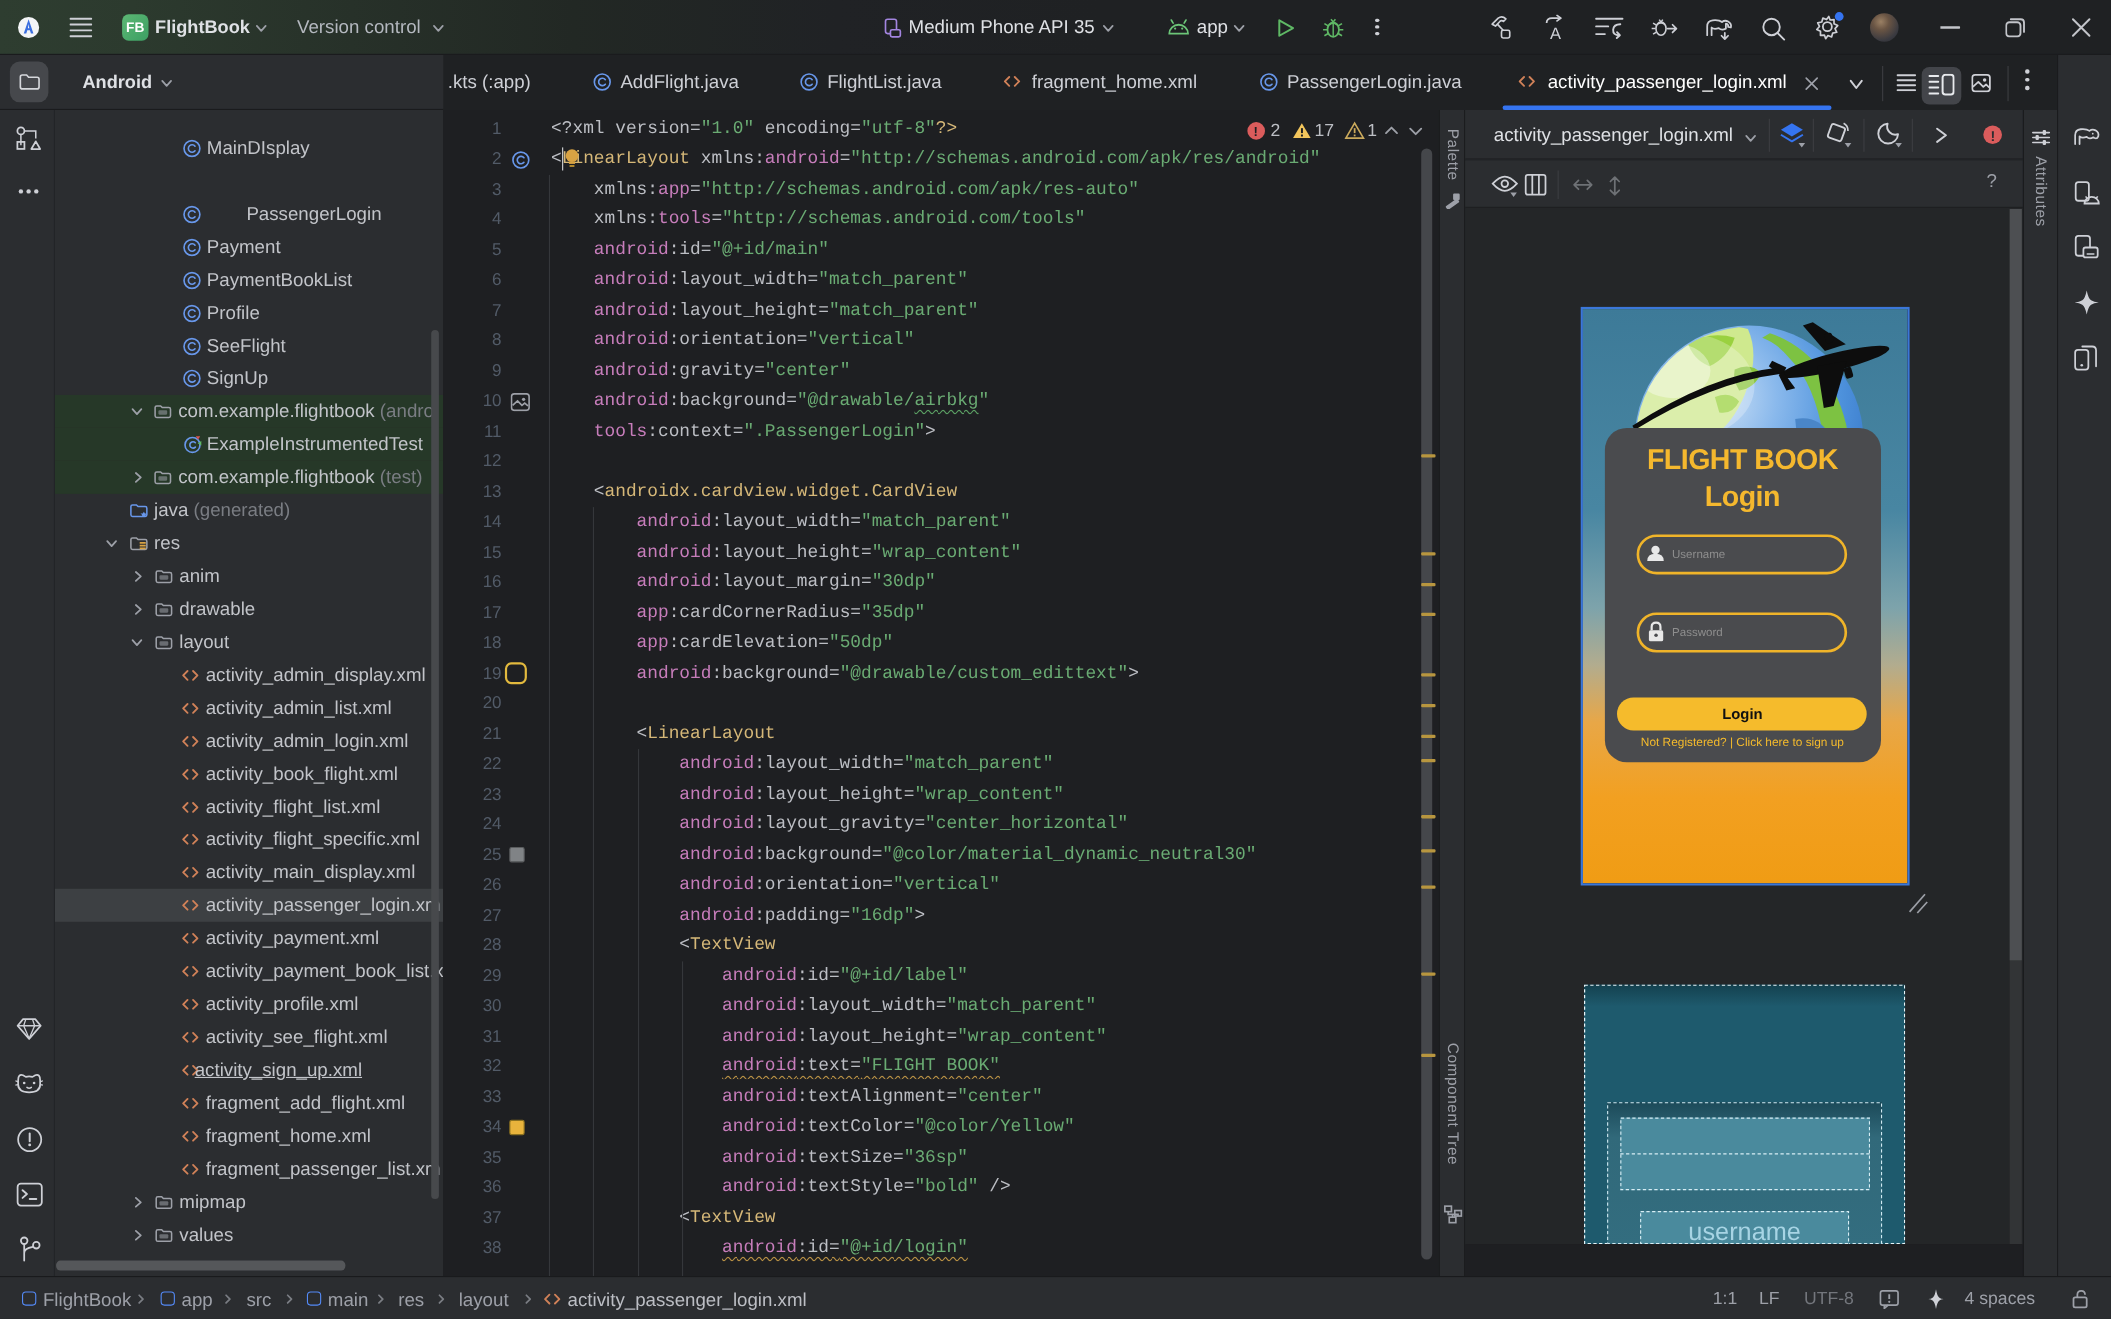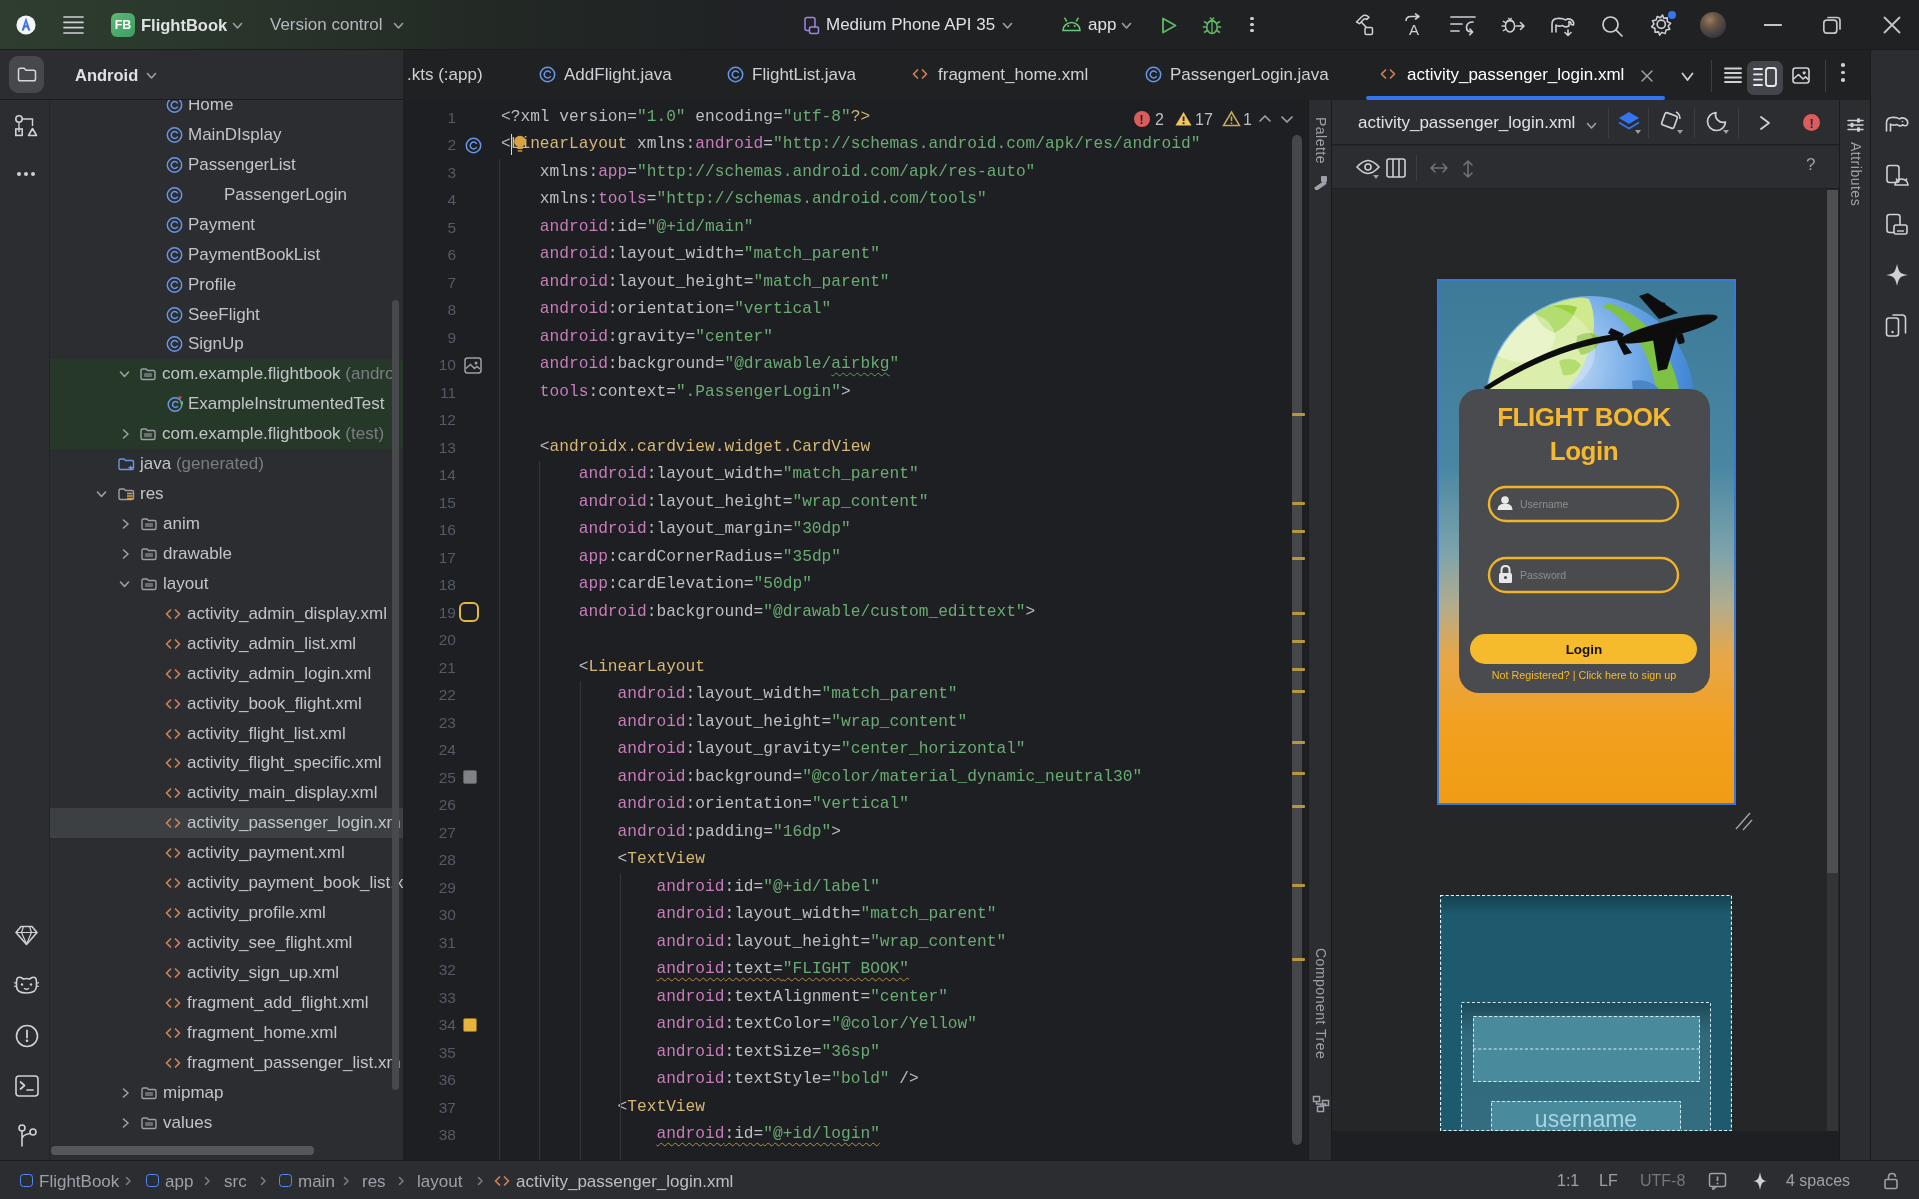--- a/index.html
+++ b/index.html
@@ -262,40 +262,26 @@
     <path d="M6.5 9 L10.5 12.5 L6.5 16" fill="none" stroke="#ced0d6" stroke-width="1.7" stroke-linecap="round" stroke-linejoin="round"></path>
     <line x1="13" y1="17" x2="19" y2="17" stroke="#ced0d6" stroke-width="1.7" stroke-linecap="round"></line>
   </svg>
 <svg class="abs" style="left:14px;top:1122px" width="26" height="28" viewBox="0 0 26 28">
     <circle cx="8" cy="6" r="3" fill="none" stroke="#ced0d6" stroke-width="1.6"></circle>
     <circle cx="19" cy="10" r="3" fill="none" stroke="#ced0d6" stroke-width="1.6"></circle>
     <path d="M8 9 L8 24 M8 17 Q8 13 15.8 11.5" fill="none" stroke="#ced0d6" stroke-width="1.6" stroke-linecap="round"></path>
   </svg>
 <div id="project">
     <div class="abs" style="left:1px;top:1046px;width:263px;height:9px;border-radius:4px;background:#55575a"></div>
-    <div class="trow" style="top:-10.0px;">
-      <svg class="ticon" style="left:116px" width="17" height="17" viewBox="0 0 17 17">
-        <circle cx="8.5" cy="8.5" r="7.2" fill="none" stroke="#6897ea" stroke-width="1.5"></circle>
-        <path d="M11.3 6.4 A3.4 3.4 0 1 0 11.3 10.6" fill="none" stroke="#6897ea" stroke-width="1.5" stroke-linecap="round"></path>
-      </svg>
-      <div class="lbl" style="left:138px;">Home</div>
-    </div>
     <div class="trow" style="top:19.930000000000007px;">
       <svg class="ticon" style="left:116px" width="17" height="17" viewBox="0 0 17 17">
         <circle cx="8.5" cy="8.5" r="7.2" fill="none" stroke="#6897ea" stroke-width="1.5"></circle>
         <path d="M11.3 6.4 A3.4 3.4 0 1 0 11.3 10.6" fill="none" stroke="#6897ea" stroke-width="1.5" stroke-linecap="round"></path>
       </svg>
       <div class="lbl" style="left:138px;">MainDIsplay</div>
-    </div>
-    <div class="trow" style="top:49.860000000000014px;">
-      <svg class="ticon" style="left:116px" width="17" height="17" viewBox="0 0 17 17">
-        <circle cx="8.5" cy="8.5" r="7.2" fill="none" stroke="#6897ea" stroke-width="1.5"></circle>
-        <path d="M11.3 6.4 A3.4 3.4 0 1 0 11.3 10.6" fill="none" stroke="#6897ea" stroke-width="1.5" stroke-linecap="round"></path>
-      </svg>
-      <div class="lbl" style="left:138px;">PassengerList</div>
     </div>
     <div class="trow" style="top:79.78999999999999px;">
       <svg class="ticon" style="left:116px" width="17" height="17" viewBox="0 0 17 17">
         <circle cx="8.5" cy="8.5" r="7.2" fill="none" stroke="#6897ea" stroke-width="1.5"></circle>
         <path d="M11.3 6.4 A3.4 3.4 0 1 0 11.3 10.6" fill="none" stroke="#6897ea" stroke-width="1.5" stroke-linecap="round"></path>
       </svg>
       <div class="lbl" style="left:138px;margin-left:36px;">PassengerLogin</div>
     </div>
     <div class="trow" style="top:109.72px;">
       <svg class="ticon" style="left:116px" width="17" height="17" viewBox="0 0 17 17">
@@ -494,21 +480,21 @@
         <path d="M6.5 5 L2.5 9 L6.5 13" fill="none" stroke="#d08158" stroke-width="1.7" stroke-linecap="round" stroke-linejoin="round"></path>
         <path d="M11.5 5 L15.5 9 L11.5 13" fill="none" stroke="#d08158" stroke-width="1.7" stroke-linecap="round" stroke-linejoin="round"></path>
       </svg>
       <div class="lbl" style="left:137px;">activity_see_flight.xml</div>
     </div>
     <div class="trow" style="top:857.97px;">
       <svg class="ticon" style="left:114px" width="18" height="18" viewBox="0 0 18 18">
         <path d="M6.5 5 L2.5 9 L6.5 13" fill="none" stroke="#d08158" stroke-width="1.7" stroke-linecap="round" stroke-linejoin="round"></path>
         <path d="M11.5 5 L15.5 9 L11.5 13" fill="none" stroke="#d08158" stroke-width="1.7" stroke-linecap="round" stroke-linejoin="round"></path>
       </svg>
-      <div class="lbl" style="left:137px;">activity_sign_up.xml</div>
+      <div class="lbl" style="left:127px;text-decoration:underline;">activity_sign_up.xml</div>
     </div>
     <div class="trow" style="top:887.9px;">
       <svg class="ticon" style="left:114px" width="18" height="18" viewBox="0 0 18 18">
         <path d="M6.5 5 L2.5 9 L6.5 13" fill="none" stroke="#d08158" stroke-width="1.7" stroke-linecap="round" stroke-linejoin="round"></path>
         <path d="M11.5 5 L15.5 9 L11.5 13" fill="none" stroke="#d08158" stroke-width="1.7" stroke-linecap="round" stroke-linejoin="round"></path>
       </svg>
       <div class="lbl" style="left:137px;">fragment_add_flight.xml</div>
     </div>
     <div class="trow" style="top:917.83px;">
       <svg class="ticon" style="left:114px" width="18" height="18" viewBox="0 0 18 18">

